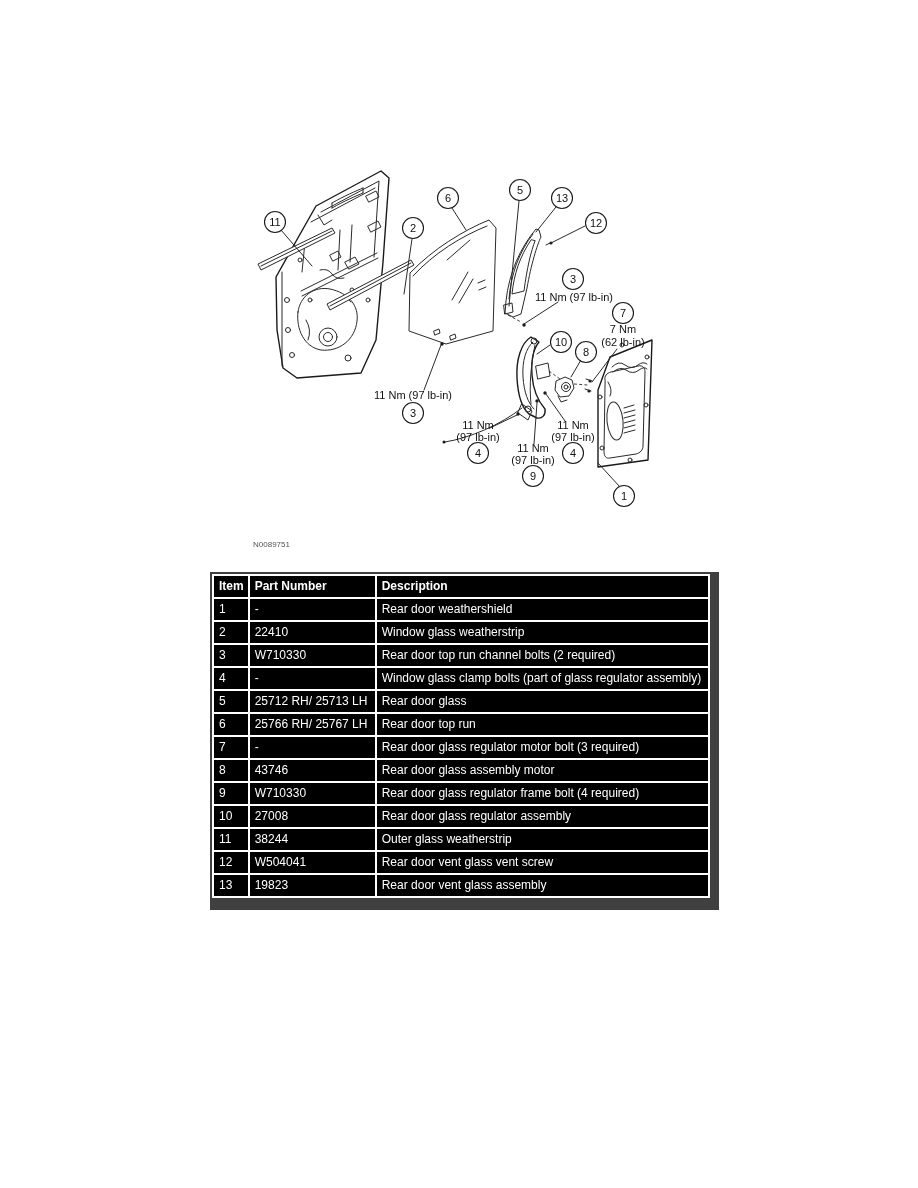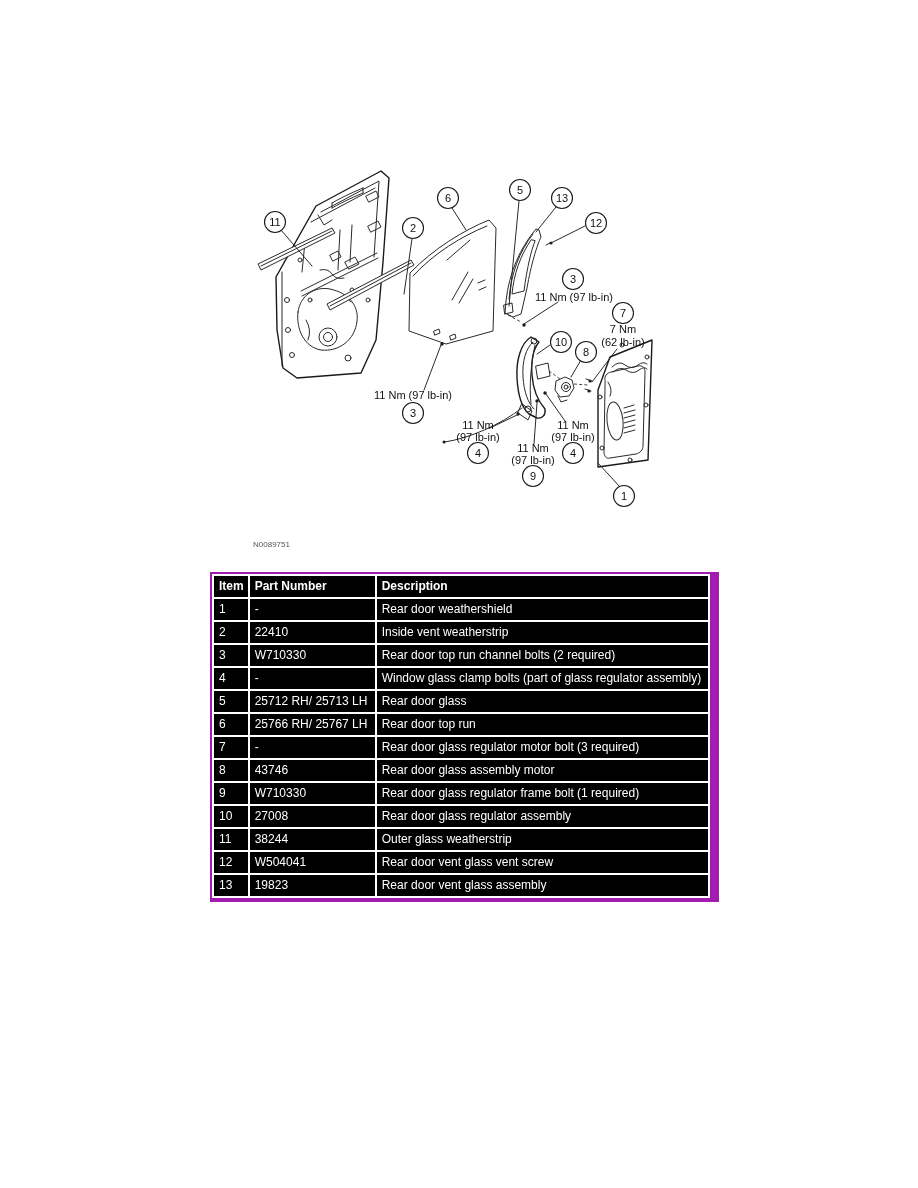--- a/index.html
+++ b/index.html
@@ -28,21 +28,21 @@
     font-family:"Liberation Sans",sans-serif; font-size:11px; fill:#111;
     text-anchor:middle;
   }
   .fig-num {
     font-family:"Liberation Sans",sans-serif; font-size:8px; fill:#555;
   }
 
   
   .table-wrap {
     position:absolute; left:210px; top:572px;
-    background:#a21caf; padding:2px 9px 4px 2px;
+    background:#404040; padding:2px 9px 12px 2px;
   }
   table.parts { border-collapse:collapse; table-layout:fixed; }
   table.parts th, table.parts td {
     background:#000; color:#fff;
     border:2px solid #fff;
     font-size:12px; line-height:13px;
     padding:3px 4px 3px 5px;
     height:15px;
     overflow:hidden; white-space:nowrap;
     text-align:left; vertical-align:middle;
@@ -272,21 +272,21 @@
       </thead>
       <tbody>
         <tr>
           <td>1</td>
           <td>-</td>
           <td>Rear door weathershield</td>
         </tr>
         <tr>
           <td>2</td>
           <td>22410</td>
-          <td>Inside vent weatherstrip</td>
+          <td>Window glass weatherstrip</td>
         </tr>
         <tr>
           <td>3</td>
           <td>W710330</td>
           <td>Rear door top run channel bolts (2 required)</td>
         </tr>
         <tr>
           <td>4</td>
           <td>-</td>
           <td>Window glass clamp bolts (part of glass regulator assembly)</td>
@@ -307,21 +307,21 @@
           <td>Rear door glass regulator motor bolt (3 required)</td>
         </tr>
         <tr>
           <td>8</td>
           <td>43746</td>
           <td>Rear door glass assembly motor</td>
         </tr>
         <tr>
           <td>9</td>
           <td>W710330</td>
-          <td>Rear door glass regulator frame bolt (1 required)</td>
+          <td>Rear door glass regulator frame bolt (4 required)</td>
         </tr>
         <tr>
           <td>10</td>
           <td>27008</td>
           <td>Rear door glass regulator assembly</td>
         </tr>
         <tr>
           <td>11</td>
           <td>38244</td>
           <td>Outer glass weatherstrip</td>

